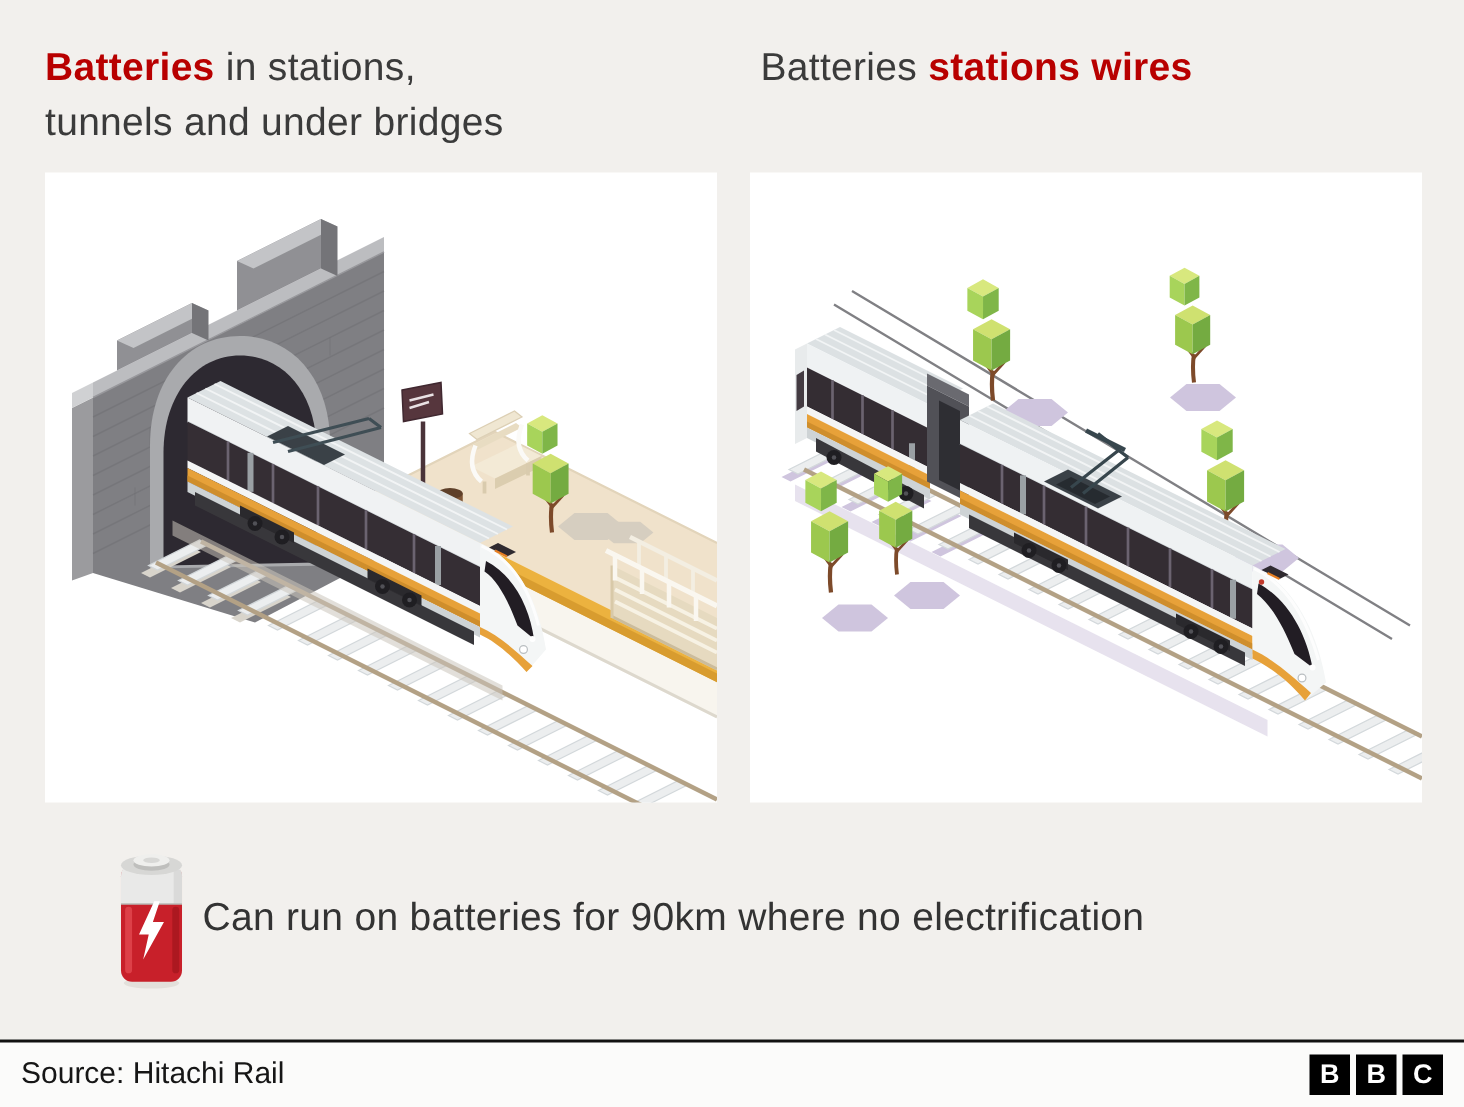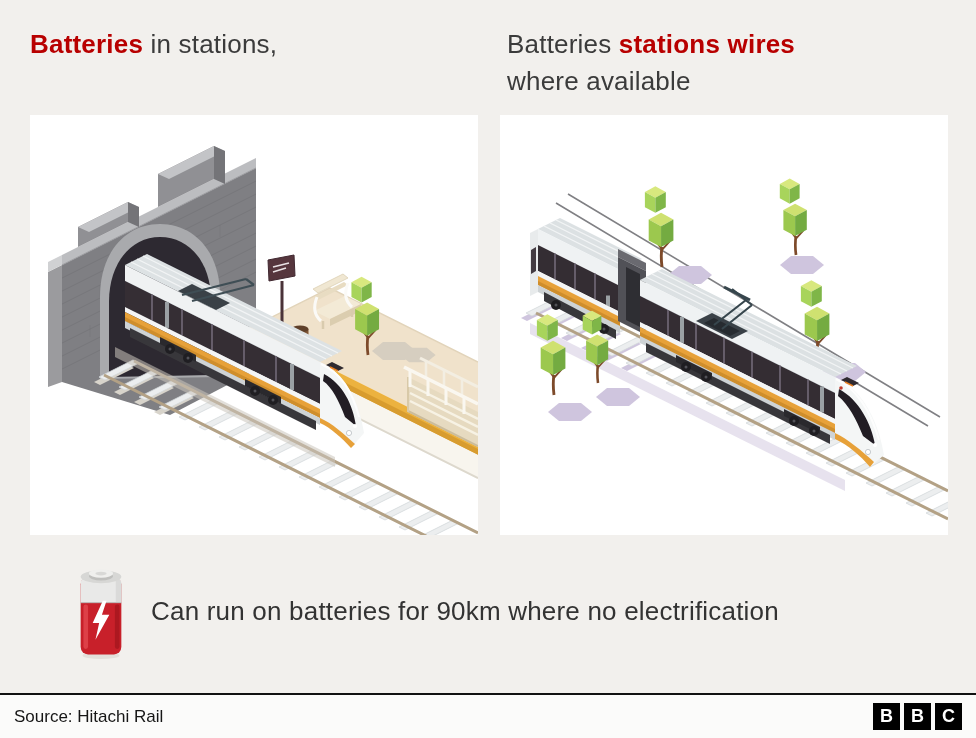--- a/index.html
+++ b/index.html
@@ -6,25 +6,25 @@
   body{width:976px;height:738px;background:var(--background,#f2f0ed);
        font-family:"Liberation Sans",sans-serif;position:relative;overflow:hidden}
   .title{position:absolute;top:26px;font-size:26px;line-height:37px;color:#3b3b3b;letter-spacing:.2px}
   .title .hl{color:var(--accent_red,#b80000);font-weight:700}
   #title-left{left:30px}
   #title-right{left:507px}
   .panel{position:absolute;top:115px;width:448px;height:420px;background:#ffffff}
   #panel-left{left:30px}
   #panel-right{left:500px}
   svg{display:block}
-  .caption-row{position:absolute;left:75px;top:552px;height:118px;display:flex;align-items:center;gap:24px}
+  .caption-row{position:absolute;left:75px;top:552px;height:118px;display:flex;align-items:center;gap:8px}
   .caption-text{font-size:26px;color:#333333;letter-spacing:.2px;white-space:nowrap}
   .footer{position:absolute;left:0;right:0;bottom:0;height:43px;border-top:2px solid #111;
           background:#fbfbfa;display:flex;align-items:center;justify-content:space-between;padding:0 14px}
-  .source{font-size:17px;color:#161616}
+  .source{font-size:20px;color:#161616}
   .bbc{display:flex;gap:4px}
   .bbc span{width:27px;height:27px;background:var(--logo_black,#000);color:#fff;font-weight:700;
             font-size:18px;display:flex;align-items:center;justify-content:center}
 </style>
 </head>
 <body>
 
 <svg width="0" height="0" style="position:absolute" aria-hidden="true">
   <defs>
     <g id="tree">
@@ -43,23 +43,23 @@
       </g>
     <g id="tie">
         <polygon points="-19,10 15,-7 21,-4 -13,13"></polygon>
       </g>
     <g id="tieshadow">
         <polygon points="-24,15 10,-2 16,1 -18,18"></polygon>
       </g>
   </defs>
 </svg>
 
-<div class="title" id="title-left"><span class="hl">Batteries</span><span> in stations,</span><br></div>
-
-<div class="title" id="title-right"><span>Batteries </span><span class="hl">stations wires</span><br><span>where available</span></div>
+<div class="title" id="title-left"><span class="hl">Batteries</span><span> in stations,</span><br><span>tunnels and under bridges</span></div>
+
+<div class="title" id="title-right"><span>Batteries </span><span class="hl">stations wires</span><br></div>
 
 <div class="panel" id="panel-left">
 <svg viewBox="0 0 448 420" width="448" height="420">
 
   <g>
     <polygon points="18,157 32,150 32,267 18,272" fill="#9b9b9e"></polygon>
     <polygon points="18,147 32,140 32,150 18,157" fill="#d0d1d3"></polygon>
     <polygon points="32,150 226,53 226,255 140,300 32,267" fill="#7f7f83"></polygon>
     <g stroke="#6c6c70" stroke-width="1" opacity=".45">
       <path d="M32,163 L226,66"></path>

